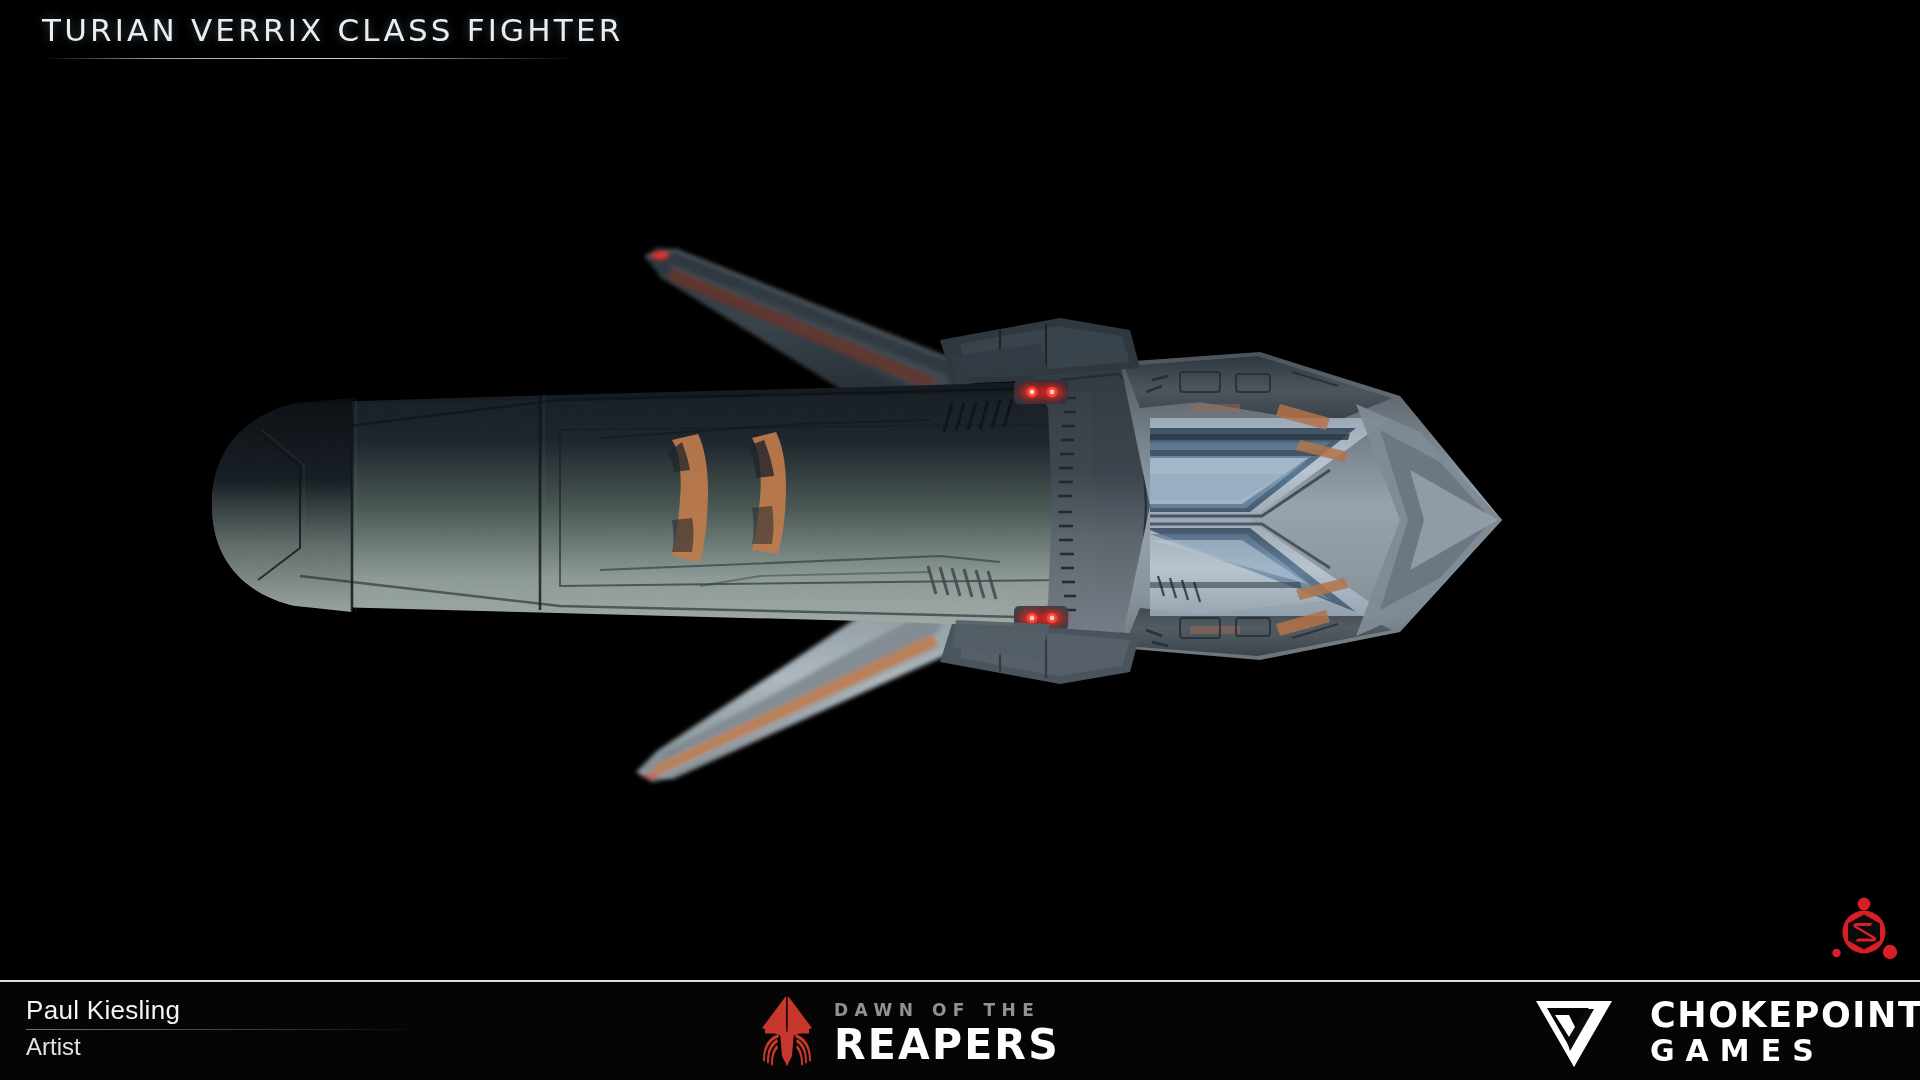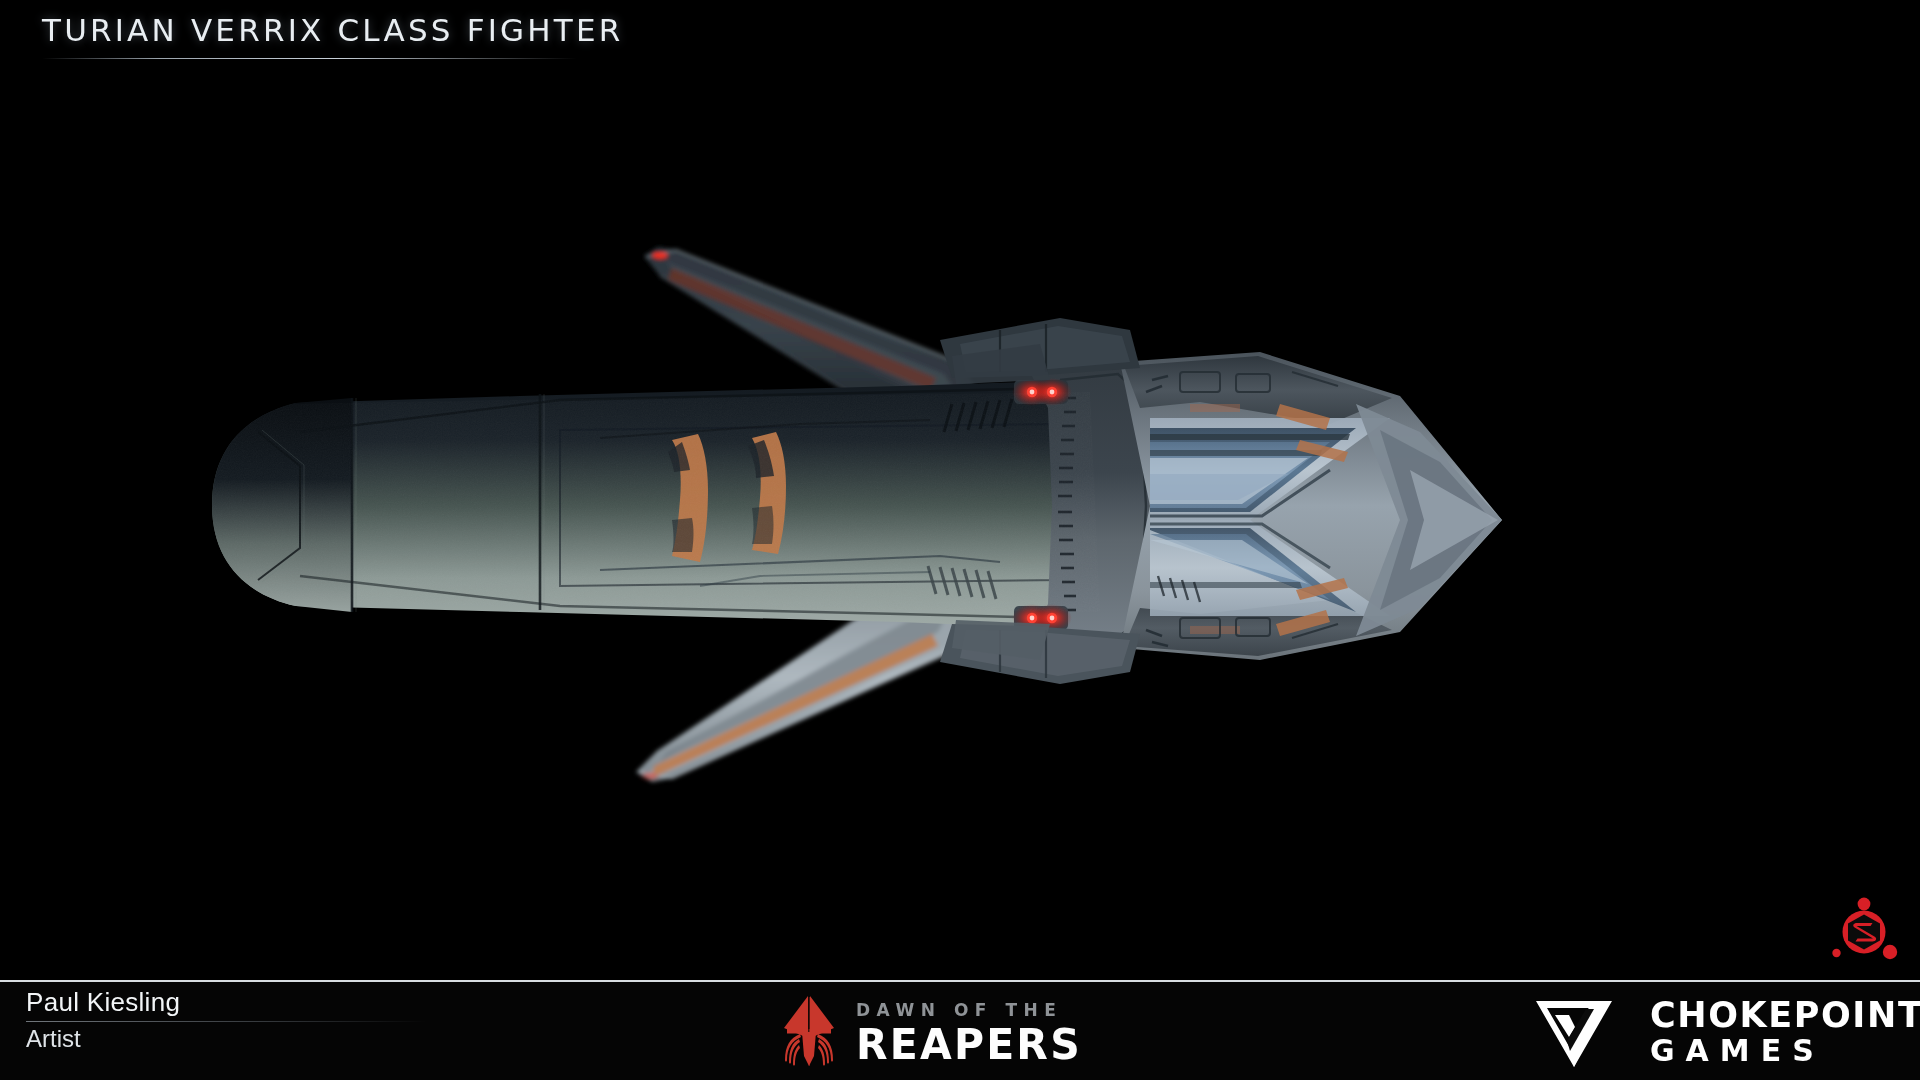--- a/index.html
+++ b/index.html
@@ -27,29 +27,29 @@
   #ship svg{display:block;}
 
   
   #sketchfab-mark{position:absolute;left:1828px;top:893px;width:72px;height:72px;}
 
   
   #footer{
     position:absolute;left:0;bottom:0;width:1920px;height:98px;
     background:#050505;border-top:2px solid #d8dde1;
   }
-  #credit{position:absolute;left:26px;top:4px;width:420px;}
+  #credit{position:absolute;left:26px;top:12px;width:420px;}
   #credit-name{color:#f2f5f7;font-size:26px;font-weight:400;letter-spacing:.3px;line-height:32px;}
   #credit-rule{height:1px;width:400px;
     background:linear-gradient(to right,rgba(200,210,220,.55) 0%,rgba(160,172,184,.30) 60%,rgba(255,255,255,0) 100%);
     margin:3px 0 4px 0;}
   #credit-role{color:#dfe4e8;font-size:24px;font-weight:400;line-height:26px;}
 
   
-  #dotr{position:absolute;left:778px;top:11px;height:76px;display:flex;align-items:center;}
+  #dotr{position:absolute;left:756px;top:11px;height:76px;display:flex;align-items:center;}
   #dotr-icon{width:62px;height:74px;margin-right:16px;}
   #dotr-words{display:flex;flex-direction:column;justify-content:center;padding-top:2px;}
   #dotr-sub{color:#8f9397;font-size:17px;letter-spacing:6.5px;font-weight:700;line-height:22px;
             font-family:"DejaVu Sans","Liberation Sans",sans-serif;}
   #dotr-main{color:#fdfdfd;font-size:41px;letter-spacing:2.2px;font-weight:700;line-height:44px;
              font-family:"DejaVu Sans","Liberation Sans",sans-serif;
              transform:scaleY(1.06);transform-origin:left top;}
 
   
   #cpg{position:absolute;left:1528px;top:10px;height:80px;display:flex;align-items:center;}

